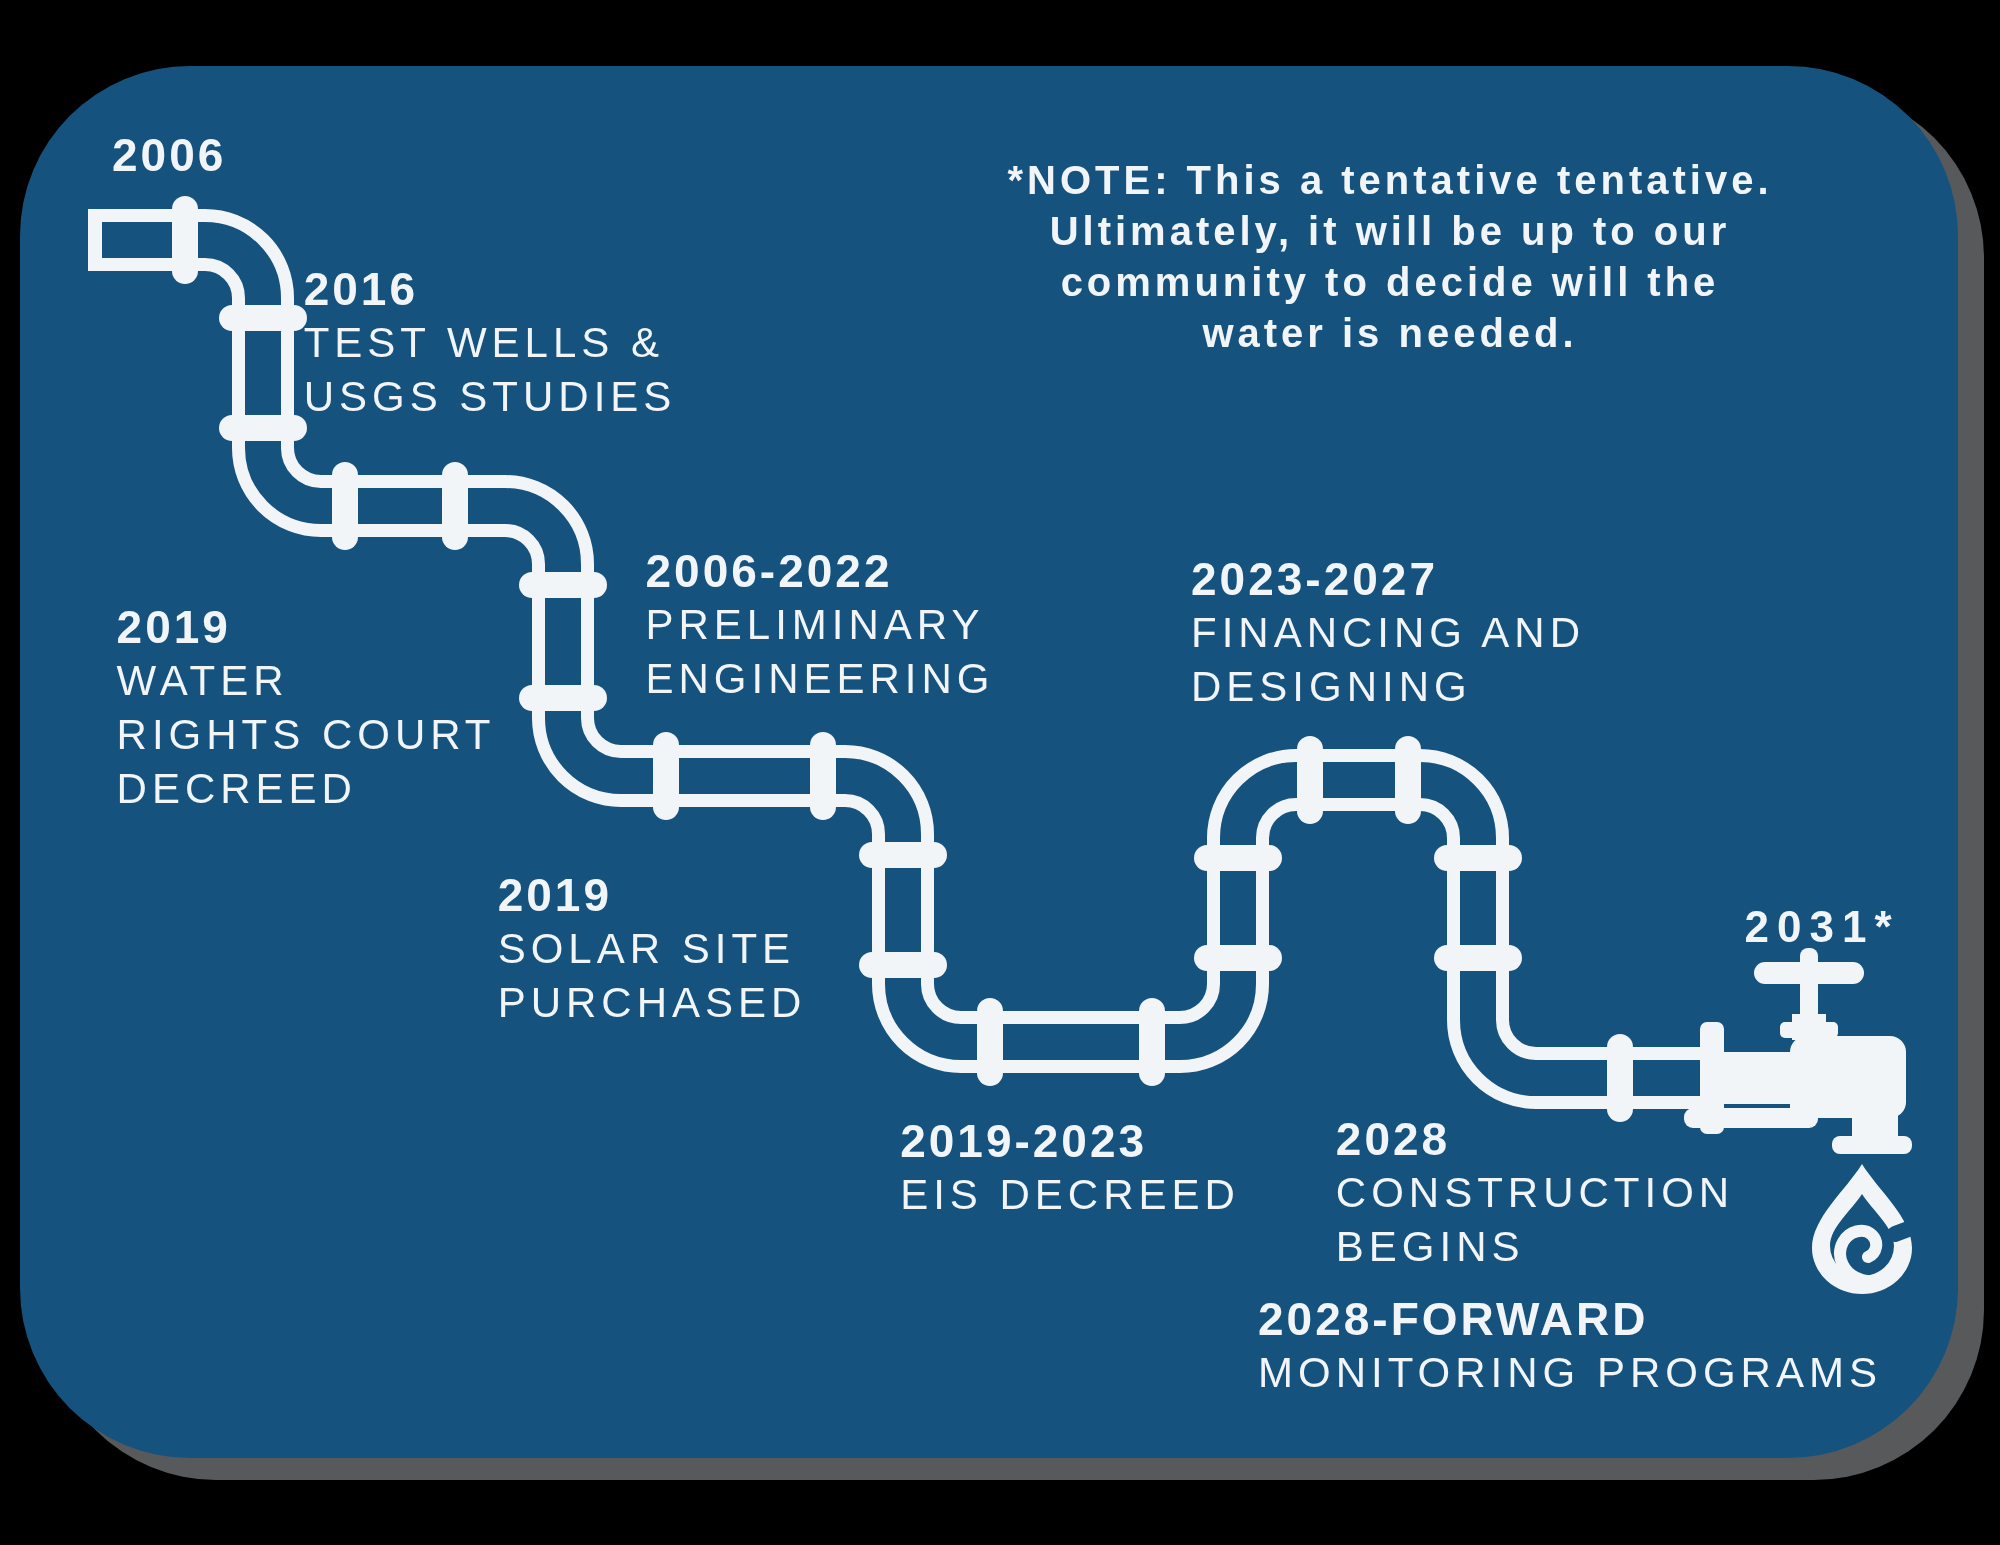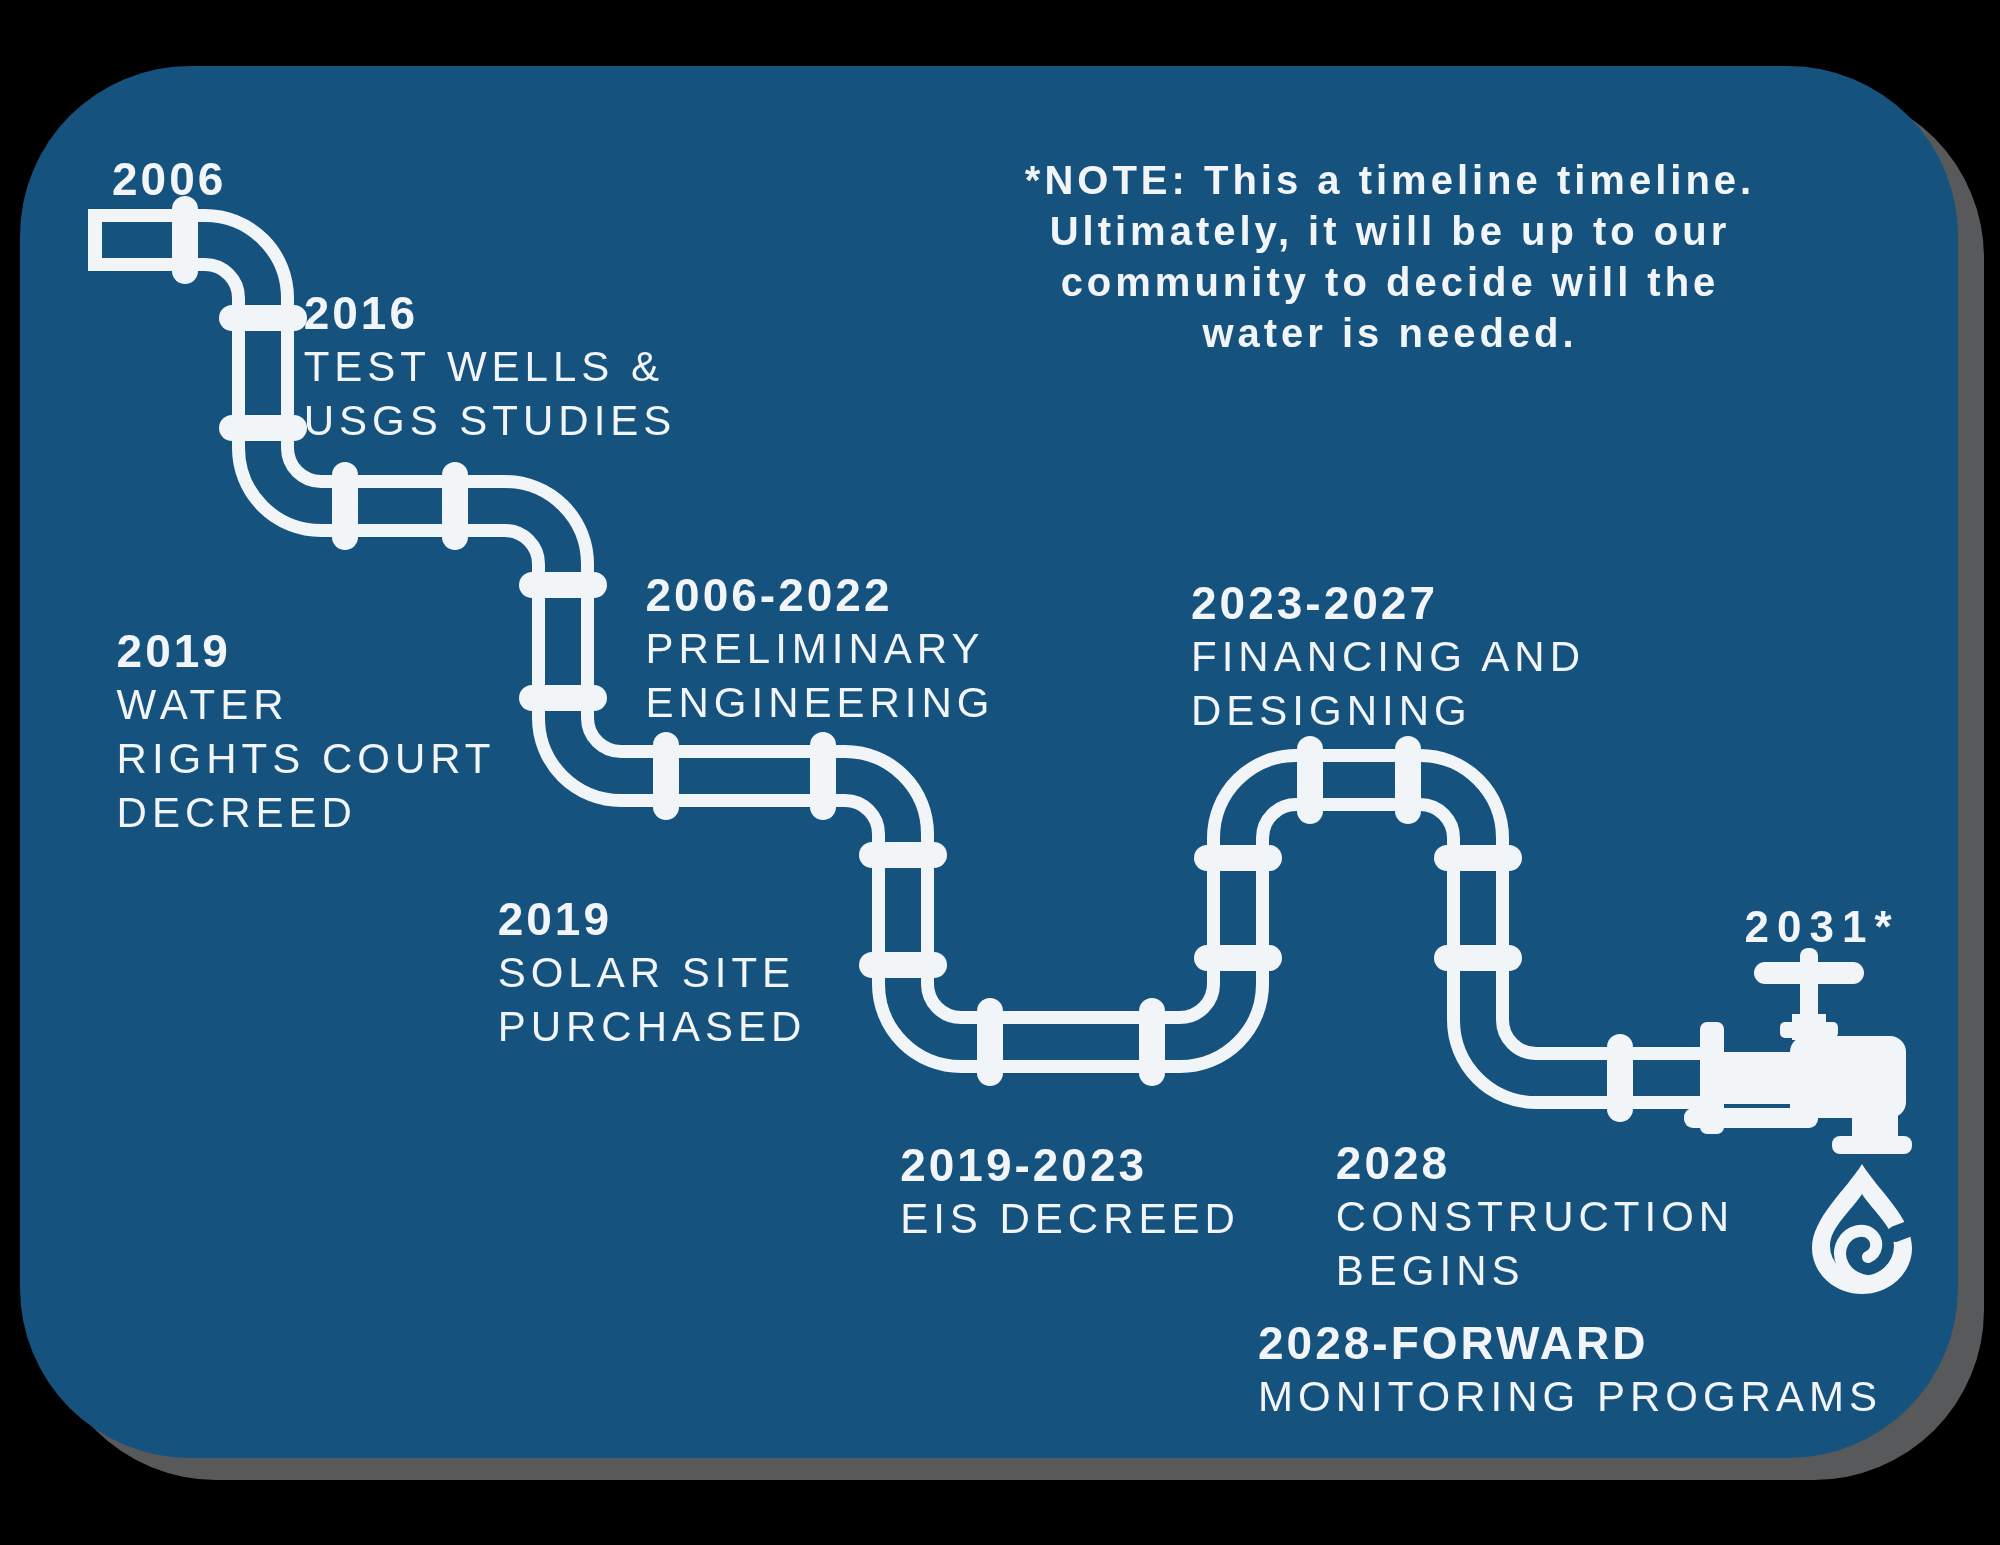--- a/index.html
+++ b/index.html
@@ -5,21 +5,21 @@
   html,body{margin:0;padding:0;background:#000;}
   body{width:2000px;height:1545px;position:relative;overflow:hidden;
        font-family:"Liberation Sans","DejaVu Sans",sans-serif;}
   .stage{position:absolute;inset:0;}
   .card{position:absolute;left:20px;top:66px;width:1938px;height:1392px;
         background:#16527E;border-radius:170px;box-shadow:26px 22px 0 0 #58595B;}
   svg.art{position:absolute;left:0;top:0;}
   .ms{position:absolute;transform:translateX(-50%);text-align:left;
       color:#F2F5F8;line-height:54px;white-space:nowrap;}
   .ms.left-aligned{transform:none;text-align:left;}
-  .year{font-weight:bold;font-size:46px;letter-spacing:3px;margin-top:24px;}
+  .year{font-weight:bold;font-size:46px;letter-spacing:3px;}
   .cap{font-size:42px;letter-spacing:5px;font-weight:400;}
   .year-light{font-weight:bold;font-size:44px;letter-spacing:8px;}
   .note{position:absolute;left:1390px;top:155px;transform:translateX(-50%);
         text-align:center;color:#F2F5F8;font-weight:bold;font-size:40px;
         letter-spacing:4px;line-height:51px;white-space:nowrap;}
 </style>
 </head>
 <body>
 
 <div class="stage">
@@ -87,21 +87,21 @@
       <path d="M 1862 1194 C 1852 1210 1830 1227 1830 1246
                A 32 30 0 1 0 1894 1246 C 1894 1227 1872 1210 1862 1194 Z" fill="#16527E"></path>
       <path d="M 1904 1256 C 1899 1274 1880 1285 1862 1280
                C 1844 1275 1835 1257 1843 1242 C 1849 1231 1864 1227 1872 1235
                C 1879 1242 1877 1253 1868 1257" fill="none" stroke="#F2F5F8" stroke-width="12" stroke-linecap="round"></path>
       <path d="M 1895 1234 L 1919 1225" stroke="#16527E" stroke-width="16" stroke-linecap="round"></path>
     </g>
   </svg>
 
   <div class="note">
-    <div>*NOTE: This a timeline timeline.</div>
+    <div>*NOTE: This a tentative tentative.</div>
     <div>Ultimately, it will be up to our</div>
     <div>community to decide will the</div>
     <div>water is needed.</div>
   </div>
 
   <div class="ms left-aligned" style="left:112px;top:128px;">
     <div class="year">2006</div>
   </div>
 
   <div class="ms" style="left:490px;top:262px;">

